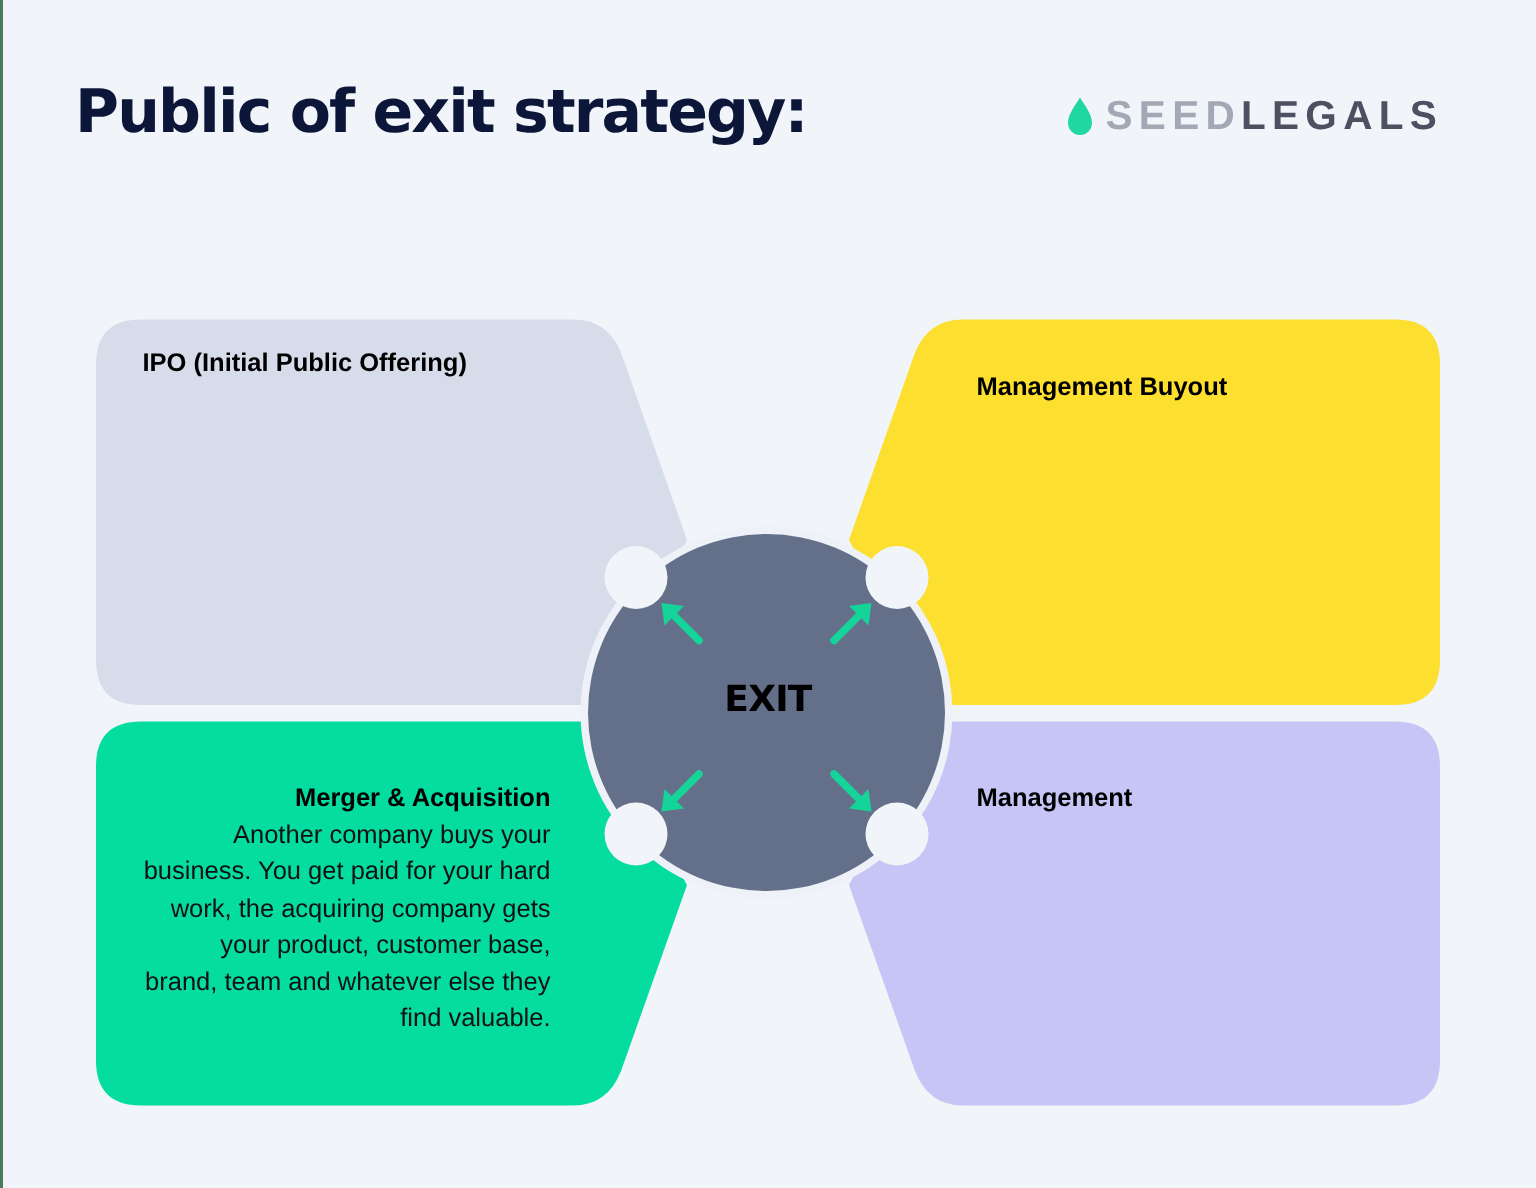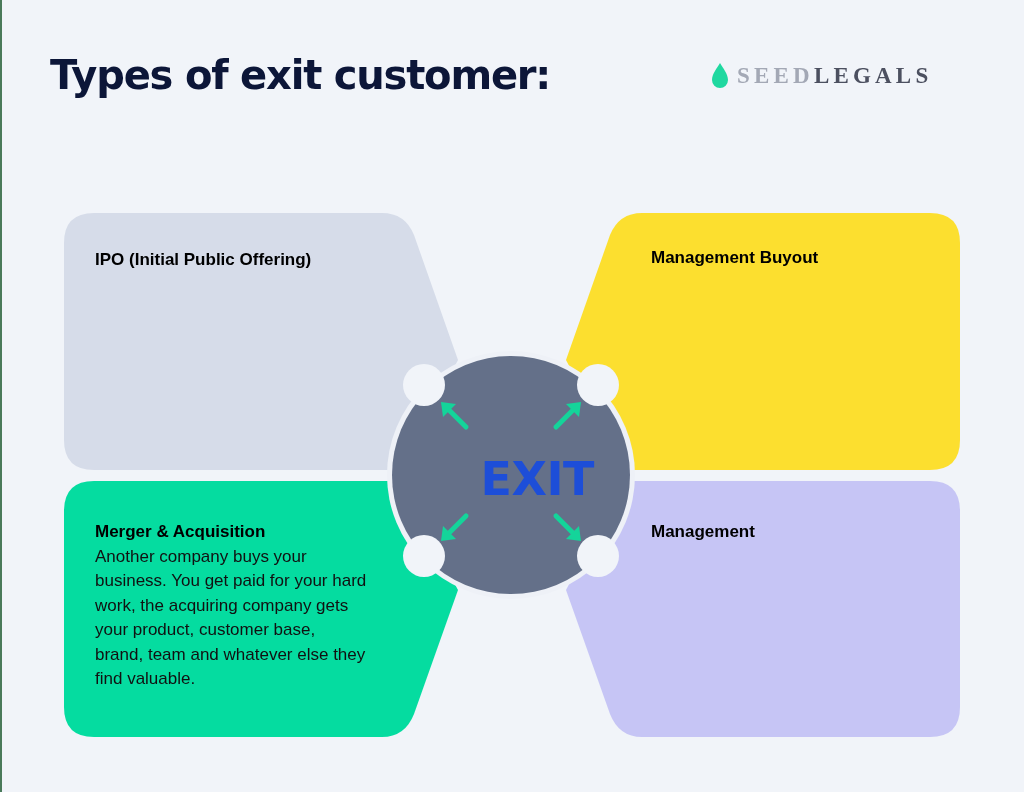--- a/index.html
+++ b/index.html
@@ -10,43 +10,43 @@
   }
   .edge-left { position: absolute; left: 0; top: 0; width: 2px; height: 792px; background: #4a7a5a; }
   .title {
     position: absolute; left: 50px; top: 52px; margin: 0;
     font-family: "DejaVu Sans", sans-serif; font-weight: bold;
     font-size: 40px; line-height: 46px; letter-spacing: -1.2px;
     color: #0c1638;
   }
   .title span { display: block; }
   .logo { position: absolute; left: 711px; top: 62px; display: flex; align-items: center; }
-  .logo-text { font-family: Liberation Serif, serif; font-size: 23px; letter-spacing: 4.2px; font-weight: bold; margin-left: 8px; }
+  .logo-text { font-family: Liberation Sans, sans-serif; font-size: 27px; letter-spacing: 4.2px; font-weight: bold; margin-left: 8px; }
   .logo-seed { color: #a3a8b5; }
   .logo-legals { color: #4c5060; }
 
   svg.shapes { position: absolute; left: 0; top: 0; }
 
   .card { position: absolute; font-size: 17px; line-height: 24.5px; color: #111; }
   .card .heading { font-weight: bold; display: block; color: #000; }
   .card .body { display: block; }
 
   .exit-label {
-    position: absolute; left: 430px; top: 452px; width: 164px; text-align: right;
-    font-family: "DejaVu Sans", sans-serif; font-weight: bold; font-size: 46px; color: #1d4ed8;
+    position: absolute; left: 430px; top: 452px; width: 164px; text-align: center;
+    font-family: "DejaVu Sans", sans-serif; font-weight: bold; font-size: 24px; color: #000000;
     letter-spacing: -0.5px;
   }
 </style>
 </head>
 <body>
 
 <div class="edge-left"></div>
 
 <h1 class="title">
-  <span>Types of exit customer:</span>
+  <span>Public of exit strategy:</span>
 </h1>
 
 <div class="logo">
   <svg width="18" height="27" viewBox="0 0 18 27">
     <path d="M9 1 C 12 6, 17 12, 17 18 A 8 8 0 0 1 1 18 C 1 12, 6 6, 9 1 Z" fill="#1fd8a0"></path>
   </svg>
   <span class="logo-text"><span class="logo-seed">SEED</span><span class="logo-legals">LEGALS</span></span>
 </div>
 
 <svg class="shapes" width="1024" height="792" viewBox="0 0 1024 792">
@@ -82,28 +82,28 @@
     </g>
     <g>
       <line x1="556" y1="516" x2="575" y2="535"></line>
       <polygon points="581,541 579,526 566,539" stroke="none"></polygon>
     </g>
   </g>
 </svg>
 
 <div class="exit-label">EXIT</div>
 
-<div class="card" style="left:95px; top:248px; width:320px;">
+<div class="card" style="left:95px; top:230px; width:320px;">
   <span class="heading">IPO (Initial Public Offering)</span>
 </div>
 
 <div class="card" style="left:651px; top:246px; width:282px;">
   <span class="heading">Management Buyout</span>
 </div>
 
-<div class="card" style="left:95px; top:520px; width:272px;">
+<div class="card" style="left:95px; top:520px; width:272px;text-align:right;">
   <span class="heading">Merger &amp; Acquisition</span>
   <span class="body">Another company buys your business. You get paid for your hard work, the acquiring company gets your product, customer base, brand, team and whatever else they find valuable.</span>
 </div>
 
 <div class="card" style="left:651px; top:520px; width:282px;">
   <span class="heading">Management</span>
 </div>
 
 </body></html>

